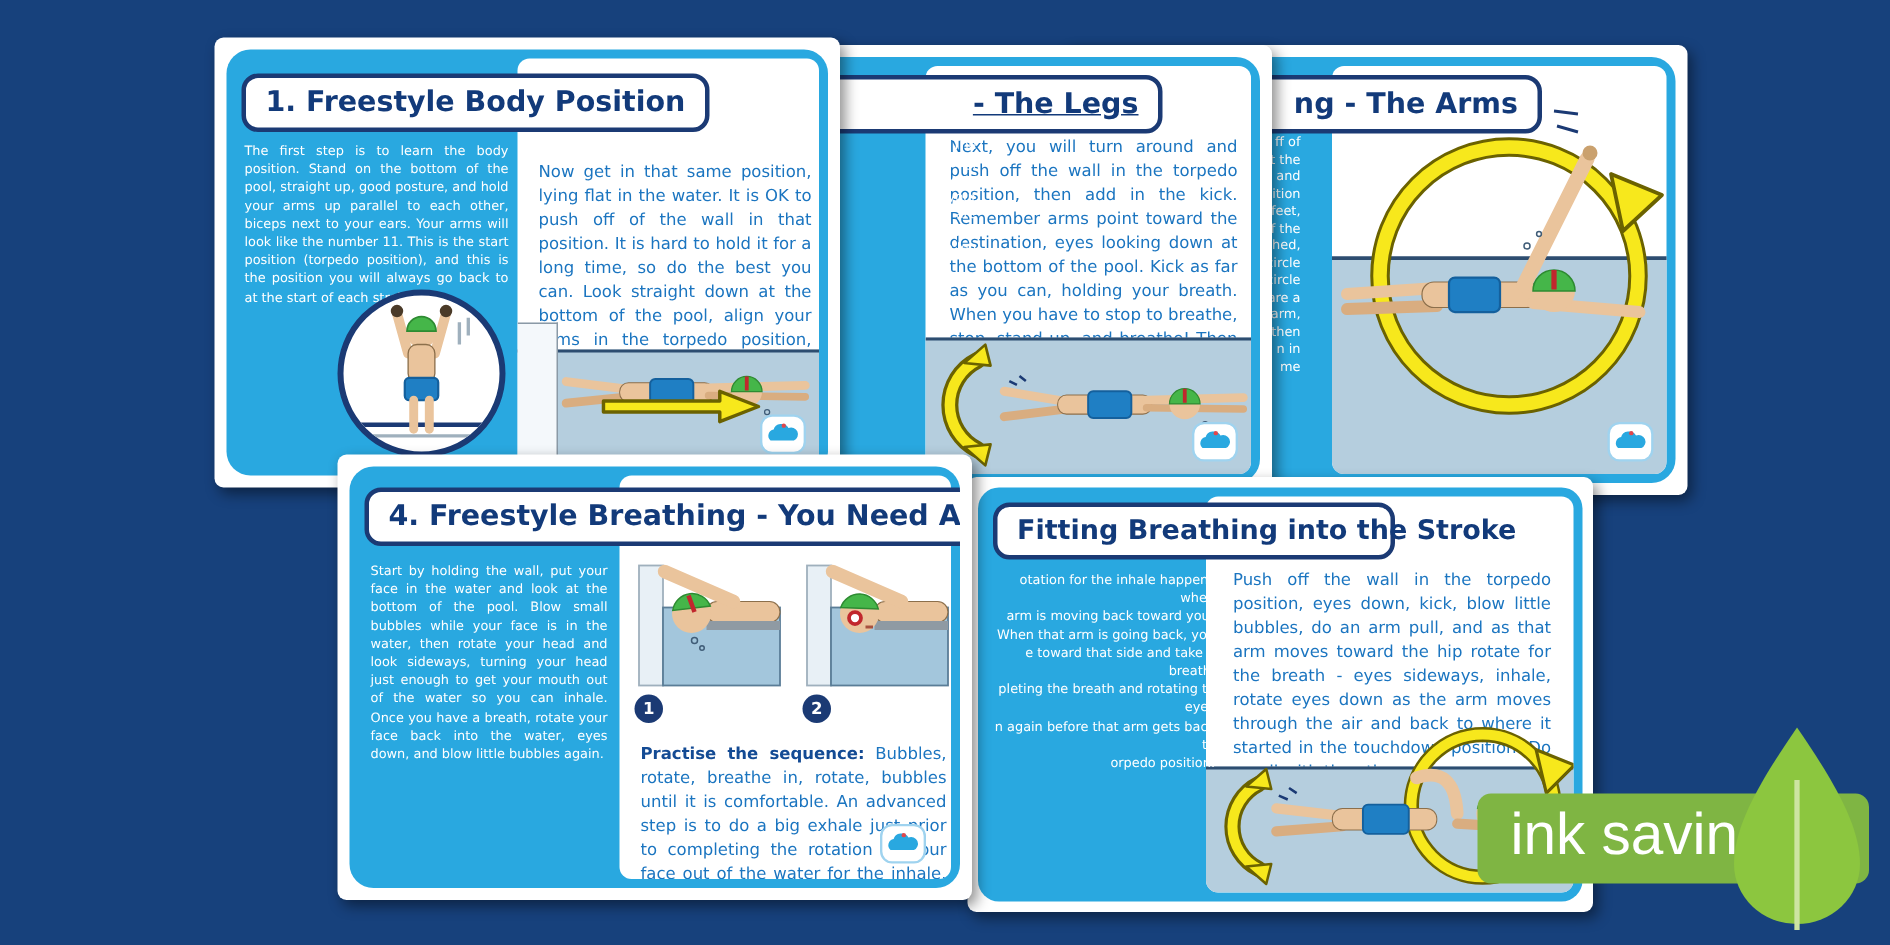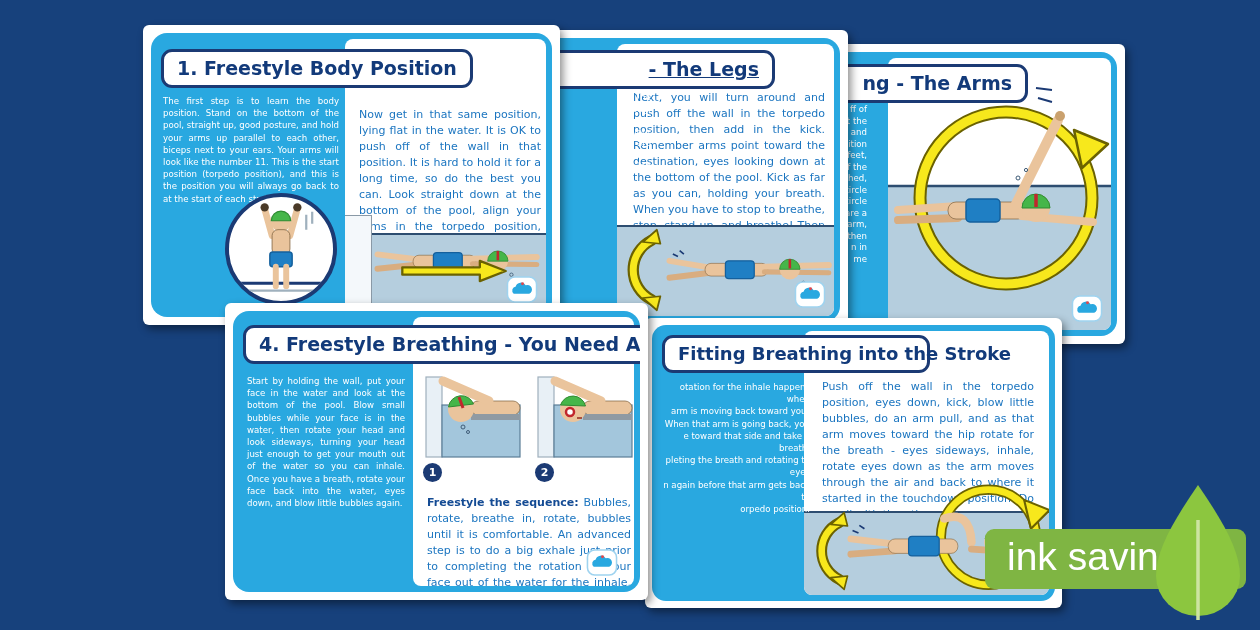--- a/index.html
+++ b/index.html
@@ -33,21 +33,21 @@
   .inset-circle{position:absolute;background:#fff;border:4px solid #1b3a74;border-radius:50%;
                 overflow:hidden;z-index:6;}
   svg{display:block;}
   .abs{position:absolute;}
 </style>
 </head>
 <body>
 
 <div class="stage">
 
-  <div class="page" style="left:708px;top:30px;width:417px;height:300px;z-index:10;margin-top:14px;">
+  <div class="page" style="left:708px;top:30px;width:417px;height:300px;z-index:10;">
     <div class="bluecard">
       <div class="panel" style="left:172px;top:6px;right:6px;bottom:6px;">
         <svg class="abs" style="left:0;top:0;" width="233" height="288" viewBox="0 0 233 288">
           <rect x="0" y="128" width="233" height="160" fill="#b5cede"></rect>
           <path d="M0 128 h233" stroke="#2d4d70" stroke-width="2.5" fill="none"></path>
 
           <circle cx="118" cy="140" r="86" fill="none" stroke="#6b6200" stroke-width="13"></circle>
           <circle cx="118" cy="140" r="86" fill="none" stroke="#f7e81c" stroke-width="9"></circle>
           <path d="M186 72 l34 14 -26 24 z" fill="#f7e81c" stroke="#6b6200" stroke-width="2.5" stroke-linejoin="round"></path>
 
@@ -253,21 +253,21 @@
           <rect x="48" y="45" width="49" height="6" fill="#8f9aa3"></rect>
           <path d="M20 12 L66 32" stroke="#eac49c" stroke-width="9" stroke-linecap="round"></path>
           <circle cx="38" cy="40" r="13" fill="#eac49c"></circle>
           <path d="M25.5 36 a13 13 0 0 1 25 1 z" fill="#45b649" stroke="#2e8b32" stroke-width="1"></path>
           <circle cx="35" cy="43" r="4" fill="#fff" stroke="#c1272d" stroke-width="2.5"></circle>
           <path d="M42 49 h5" stroke="#a8523f" stroke-width="2"></path>
         </svg>
         <div class="numcircle" style="left:10px;top:146px;">1</div>
         <div class="numcircle" style="left:122px;top:146px;">2</div>
         <div class="bluetext" style="left:14px;top:178px;width:204px;">
-          <b>Freestyle the sequence:</b>
+          <b>Practise the sequence:</b>
           <span>Bubbles, rotate, breathe in, rotate, bubbles until it is comfortable. An advanced step is to do a big exhale just prior to completing the rotation of your face out of the water for the inhale. Little bubbles, start to rotate eyes sideways, big bubble, breathe in, rotate eyes down.</span>
         </div>
         <svg class="logo" style="right:16px;bottom:10px;" viewBox="0 0 30 26">
           <rect x="1" y="1" width="28" height="24" rx="7" fill="#fff" stroke="#9fd3ef" stroke-width="1.5"></rect>
           <path d="M7 17 a4 4 0 0 1 2 -7 a5 4.4 0 0 1 9.5 -1 a4 4 0 0 1 3.5 8 z" fill="#29a8e0"></path>
           <circle cx="15.5" cy="7.5" r="1.4" fill="#e0474c"></circle>
         </svg>
       </div>
       <div class="titlebox" style="left:10px;top:14px;">
         <span>4. Freestyle Breathing - You Need Air!</span>

